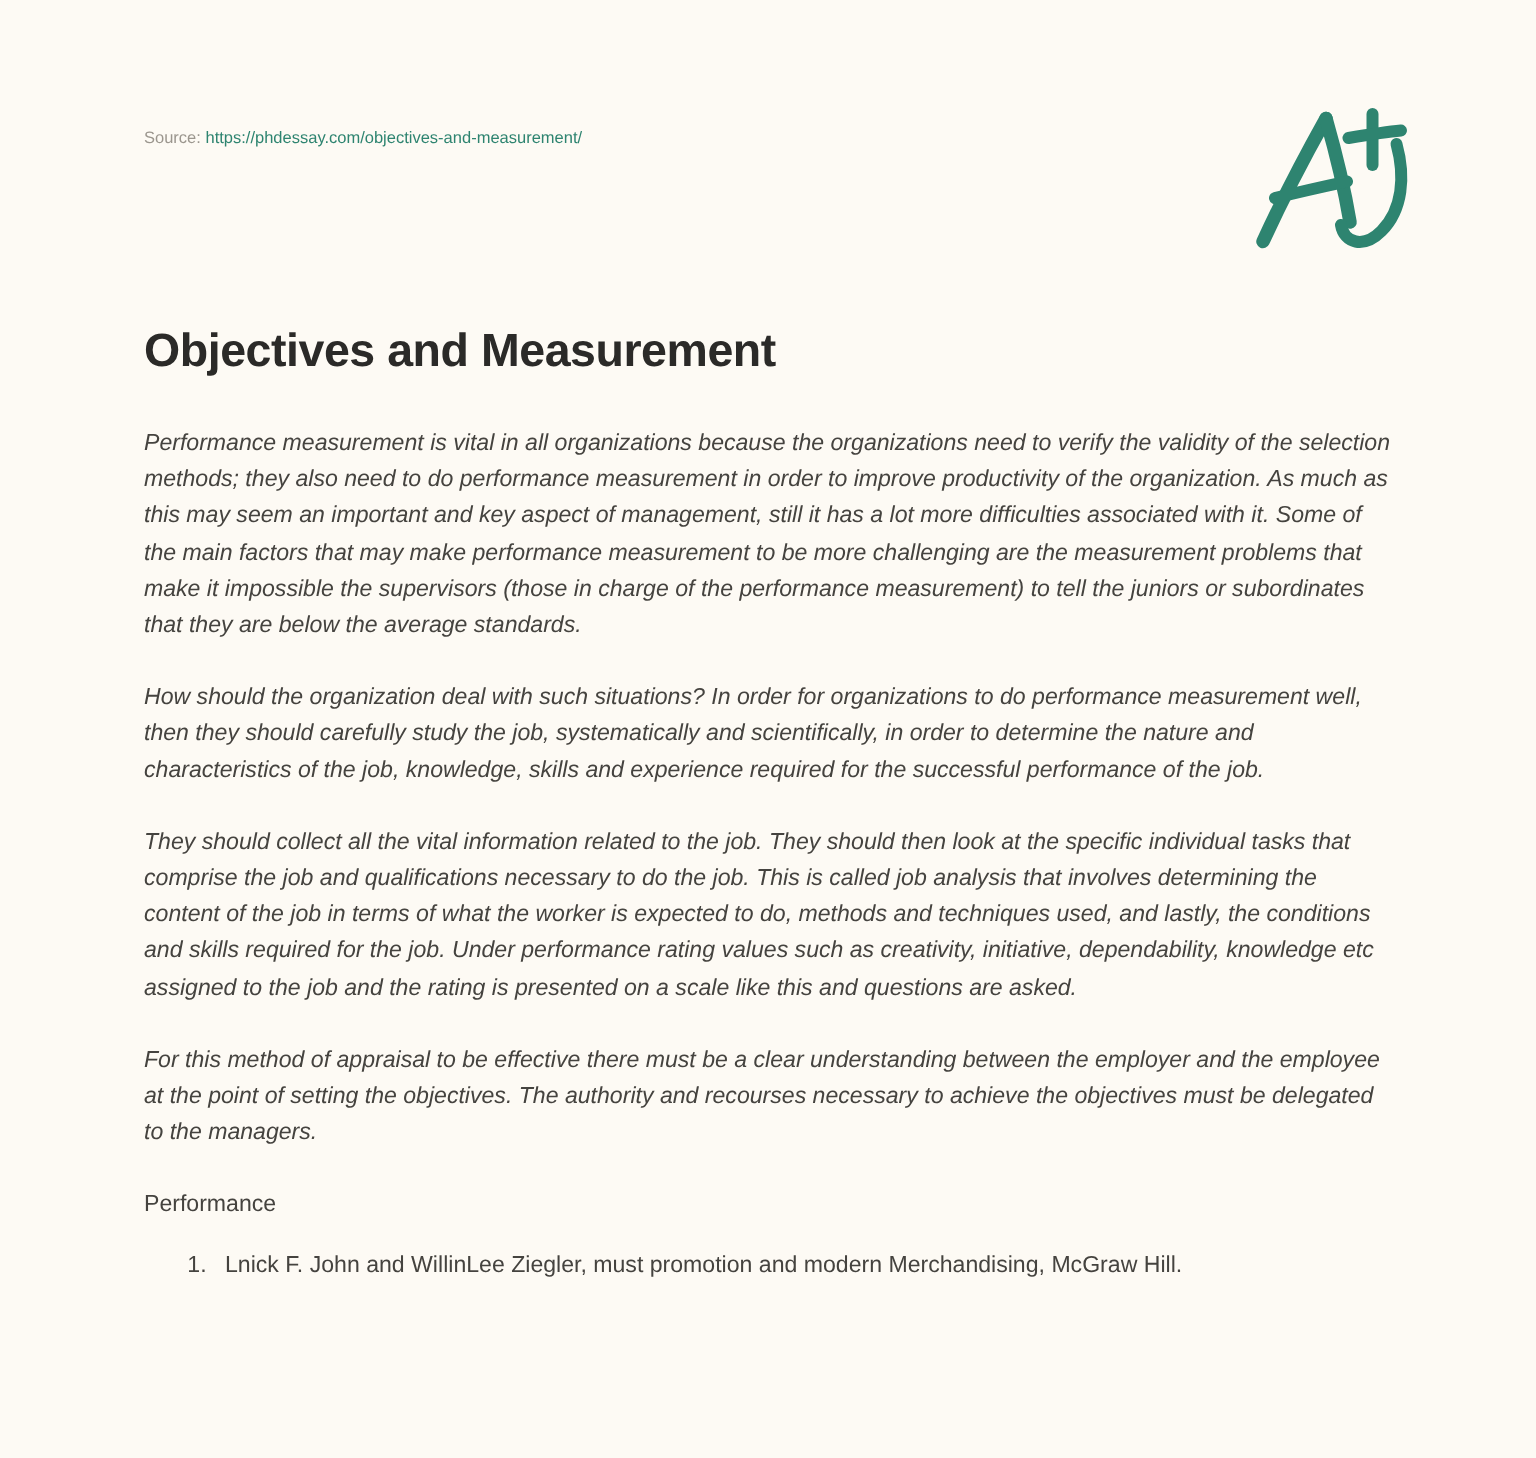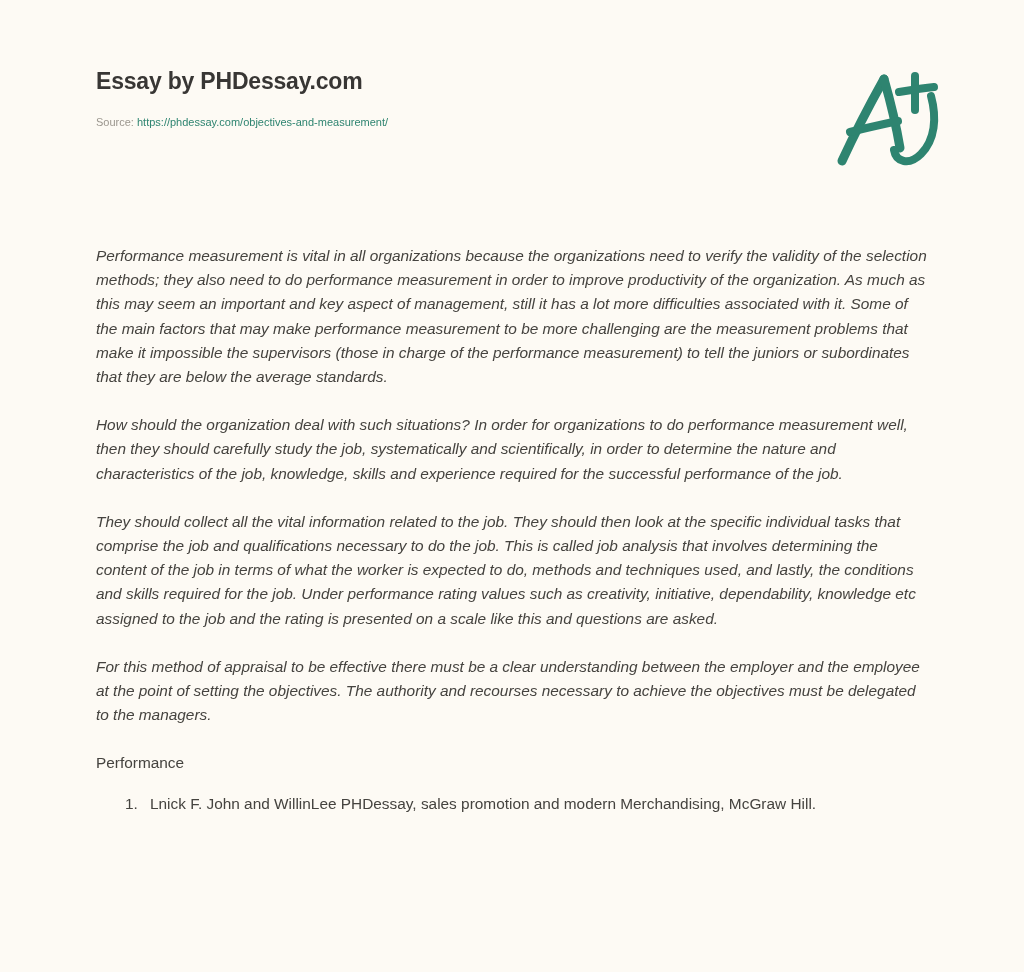--- a/index.html
+++ b/index.html
@@ -123,21 +123,20 @@
     color: #45433f;
     padding-left: 8px;
   }
 </style>
 </head>
 <body>
 
 <div class="page">
 
   <div class="header">
-    <div class="brand-title">Essay by PHDessay.com</div>
 
     <div class="source-line">
       <span class="source-label">Source:</span>
       <a class="source-url" href="#">https://phdessay.com/objectives-and-measurement/</a>
     </div>
   </div>
 
   <div class="logo">
     <svg viewBox="0 0 118 108" xmlns="http://www.w3.org/2000/svg">
       <g fill="none" stroke="#2e8470" stroke-linecap="round" stroke-linejoin="round">
@@ -151,28 +150,29 @@
         <path d="M87 14 C87 28, 87 38, 87 48" stroke-width="8"></path>
 
         <path d="M71 30 C83 28, 95 26, 106 25" stroke-width="8"></path>
 
         <path d="M103 34 C109 56, 107 78, 93 92 C81 104, 68 100, 66 88" stroke-width="8"></path>
       </g>
     </svg>
   </div>
 
   <div class="article">
+    <h1 class="doc-title">Objectives and Measurement</h1>
 
     <div class="body-copy">
       <p>Performance measurement is vital in all organizations because the organizations need to verify the validity of the selection methods; they also need to do performance measurement in order to improve productivity of the organization. As much as this may seem an important and key aspect of management, still it has a lot more difficulties associated with it. Some of the main factors that may make performance measurement to be more challenging are the measurement problems that make it impossible the supervisors (those in charge of the performance measurement) to tell the juniors or subordinates that they are below the average standards.</p>
       <p>How should the organization deal with such situations? In order for organizations to do performance measurement well, then they should carefully study the job, systematically and scientifically, in order to determine the nature and characteristics of the job, knowledge, skills and experience required for the successful performance of the job.</p>
       <p>They should collect all the vital information related to the job. They should then look at the specific individual tasks that comprise the job and qualifications necessary to do the job. This is called job analysis that involves determining the content of the job in terms of what the worker is expected to do, methods and techniques used, and lastly, the conditions and skills required for the job. Under performance rating values such as creativity, initiative, dependability, knowledge etc assigned to the job and the rating is presented on a scale like this and questions are asked.</p>
       <p>For this method of appraisal to be effective there must be a clear understanding between the employer and the employee at the point of setting the objectives. The authority and recourses necessary to achieve the objectives must be delegated to the managers.</p>
 
       <div class="refs-heading">Performance</div>
 
       <ol class="refs-list">
-        <li>Lnick F. John and WillinLee PHDessay, sales promotion and modern Merchandising, McGraw Hill.</li>
+        <li>Lnick F. John and WillinLee Ziegler, must promotion and modern Merchandising, McGraw Hill.</li>
       </ol>
     </div>
   </div>
 
 </div>
 
 </body></html>

